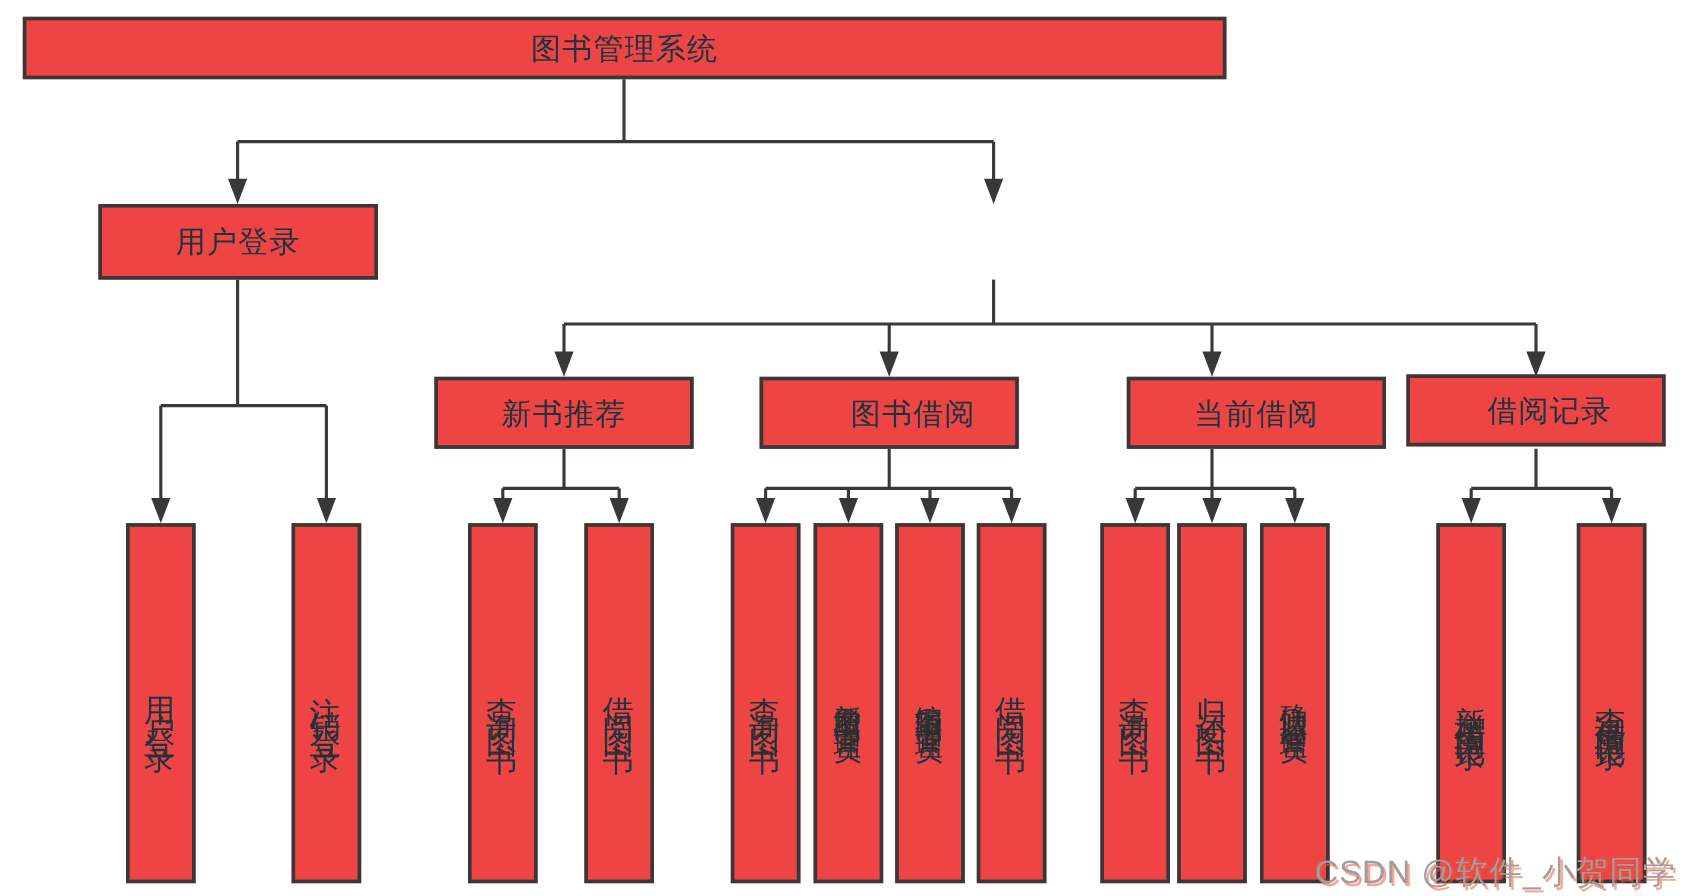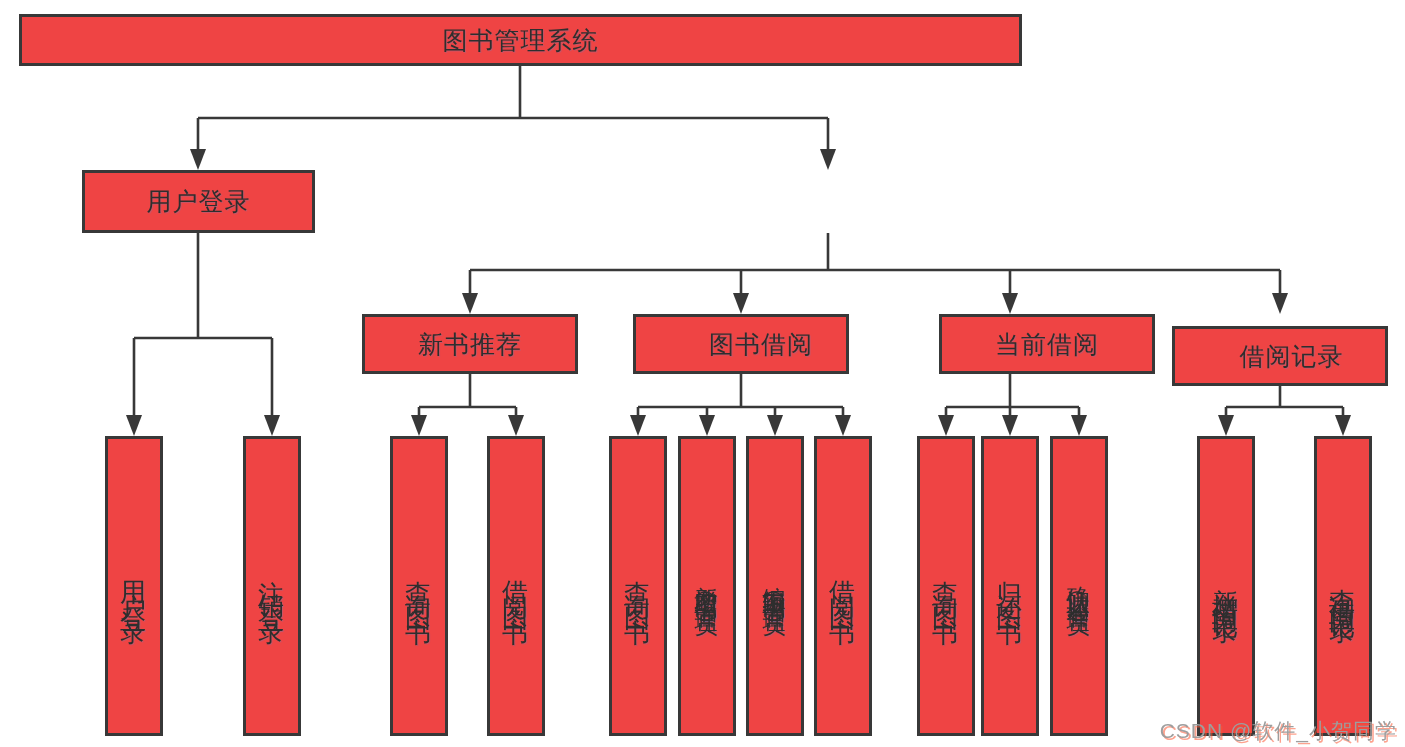--- a/index.html
+++ b/index.html
@@ -35,21 +35,21 @@
     text-orientation: mixed;
   }
   .len4 { font-size: 26px; letter-spacing: 13px; }
   .len6 { font-size: 26px; letter-spacing: 6px; }
   .len9 { font-size: 23px; letter-spacing: 4px; }
   #watermark {
     position: absolute;
     right: 8px;
     bottom: 2px;
     z-index: 5;
-    font-size: 21px;
+    font-size: 27px;
     color: #9e9e9e;
     text-shadow: 2px 2px 0 rgba(252, 85, 49, 0.55);
     letter-spacing: 1px;
     white-space: nowrap;
   }
 </style>
 </head>
 <body>
 
 <div id="stage">
@@ -119,21 +119,21 @@
 
   <div class="node node-h" style="left:362px; top:314px; width:216px; height:60px;">
     <span>新书推荐</span>
   </div>
   <div class="node node-h" style="left:633px; top:314px; width:216px; height:60px;padding-left:40px;">
     <span>图书借阅</span>
   </div>
   <div class="node node-h" style="left:902px; top:314px; width:216px; height:60px;margin-left:37px;">
     <span>当前借阅</span>
   </div>
-  <div class="node node-h" style="left:1172px; top:326px; width:216px; height:60px;padding-left:23px;">
+  <div class="node node-h" style="left:1172px; top:312px; width:216px; height:60px;padding-left:23px;">
     <span>借阅记录</span>
   </div>
 
   <div class="node node-v len4" style="left:105px; top:436px; width:58px; height:300px;">
     <span>用户登录</span>
   </div>
   <div class="node node-v len4" style="left:243px; top:436px; width:58px; height:300px;">
     <span>注销登录</span>
   </div>
   <div class="node node-v len4" style="left:390px; top:436px; width:58px; height:300px;">

